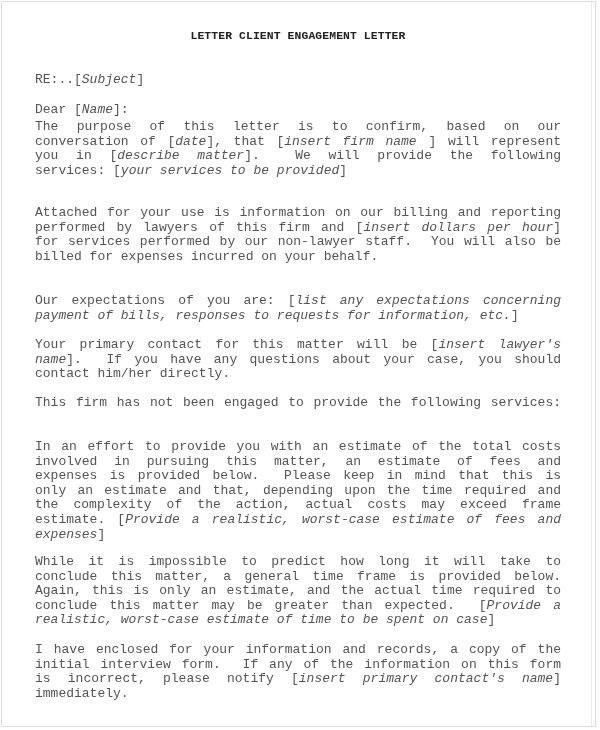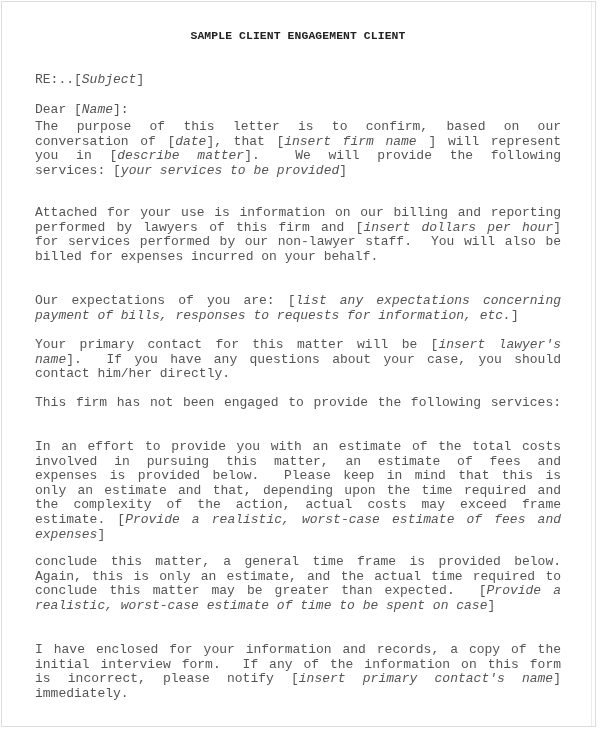--- a/index.html
+++ b/index.html
@@ -24,21 +24,21 @@
     font-size: 13px; line-height: 14.6px; color: #555;
   }
   .line { display: block; }
   .justify-line { display: block; text-align: justify; text-align-last: justify; }
 </style>
 </head>
 <body>
 
 <div class="page-frame"></div>
 
-<div class="title">SAMPLE CLIENT ENGAGEMENT CLIENT</div>
+<div class="title">LETTER CLIENT ENGAGEMENT LETTER</div>
 
 <div class="body-text" style="top:73px;">
   <span>RE:..[</span><i>Subject</i><span>]</span>
 </div>
 
 <div class="body-text" style="top:103px;">
   <span>Dear [</span><i>Name</i><span>]:</span>
 </div>
 
 <div class="body-text" style="top:120px;">
@@ -68,20 +68,21 @@
 <div class="body-text" style="top:440px;">
     <span class="justify-line"><span style="white-space: pre-wrap;">In an effort to provide you with an estimate of the total costs</span></span>
     <span class="justify-line"><span style="white-space: pre-wrap;">involved in pursuing this matter, an estimate of fees and</span></span>
     <span class="justify-line"><span style="white-space: pre-wrap;">expenses is provided below.  Please keep in mind that this is</span></span>
     <span class="justify-line"><span style="white-space: pre-wrap;">only an estimate and that, depending upon the time required and</span></span>
     <span class="justify-line"><span style="white-space: pre-wrap;">the complexity of the action, actual costs may exceed frame</span></span>
     <span class="justify-line"><span style="white-space: pre-wrap;">estimate. [</span><i>Provide a realistic, worst-case estimate of fees and</i></span>
     <span class="line"><i>expenses</i><span style="white-space: pre-wrap;">]</span></span>
   </div>
 <div class="body-text" style="top:555px;">
+    <span class="justify-line"><span style="white-space: pre-wrap;">While it is impossible to predict how long it will take to</span></span>
     <span class="justify-line"><span style="white-space: pre-wrap;">conclude this matter, a general time frame is provided below.</span></span>
     <span class="justify-line"><span style="white-space: pre-wrap;">Again, this is only an estimate, and the actual time required to</span></span>
     <span class="justify-line"><span style="white-space: pre-wrap;">conclude this matter may be greater than expected.  [</span><i>Provide a</i></span>
     <span class="line"><i>realistic, worst-case estimate of time to be spent on case</i><span style="white-space: pre-wrap;">]</span></span>
   </div>
 <div class="body-text" style="top:643px;">
     <span class="justify-line"><span style="white-space: pre-wrap;">I have enclosed for your information and records, a copy of the</span></span>
     <span class="justify-line"><span style="white-space: pre-wrap;">initial interview form.  If any of the information on this form</span></span>
     <span class="justify-line"><span style="white-space: pre-wrap;">is incorrect, please notify [</span><i>insert primary contact's name</i><span style="white-space: pre-wrap;">]</span></span>
     <span class="line"><span style="white-space: pre-wrap;">immediately.</span></span>

